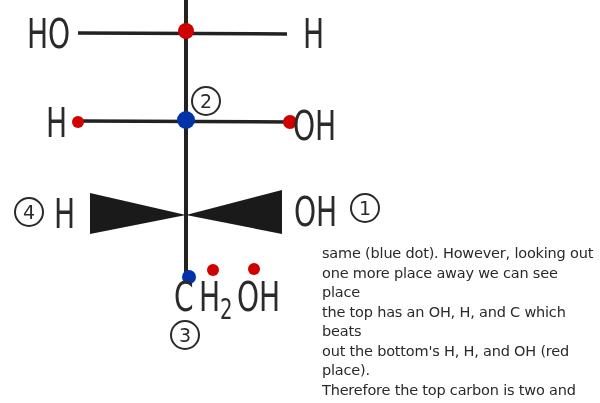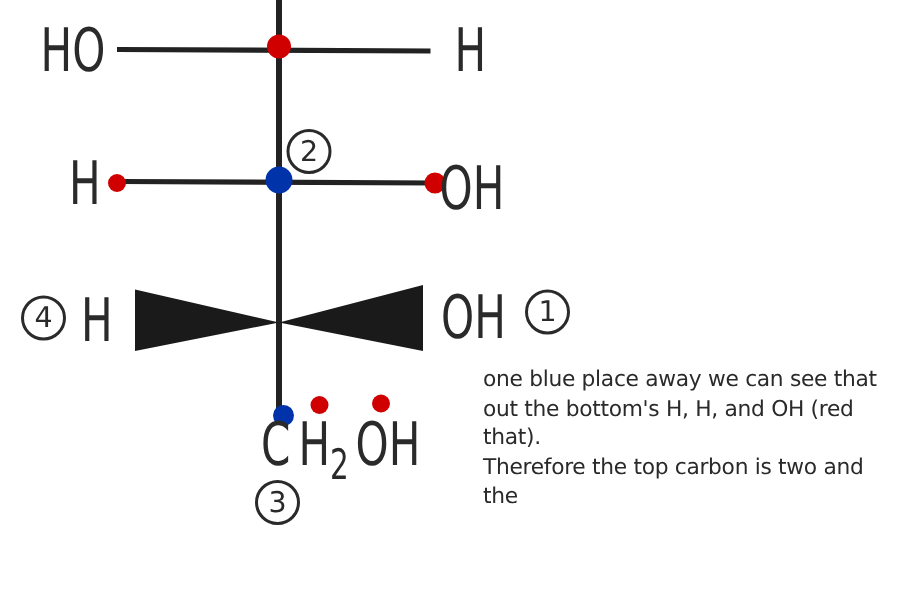--- a/index.html
+++ b/index.html
@@ -45,17 +45,19 @@
 <span class="lbl big" style="left:294px;top:192px;">OH</span>
 <span class="circ" style="left:350px;top:193px;">1</span>
 
 <span class="lbl big" style="left:174px;top:277px;">C</span>
 <span class="lbl big" style="left:199px;top:277px;">H</span>
 <span class="lbl" style="left:220px;top:296px;font-size:28px;">2</span>
 <span class="lbl big" style="left:237px;top:277px;">OH</span>
 <span class="circ" style="left:170px;top:320px;">3</span>
 
 <div class="note">
-  <div>one blue place away we can see that</div>
-  <div>out the bottom's H, H, and OH (red that).</div>
+  <div>same (blue dot). However, looking out</div>
+  <div>one more place away we can see place</div>
+  <div>the top has an OH, H, and C which beats</div>
+  <div>out the bottom's H, H, and OH (red place).</div>
   <div>Therefore the top carbon is two and the</div>
 
 </div>
 
 </body></html>

